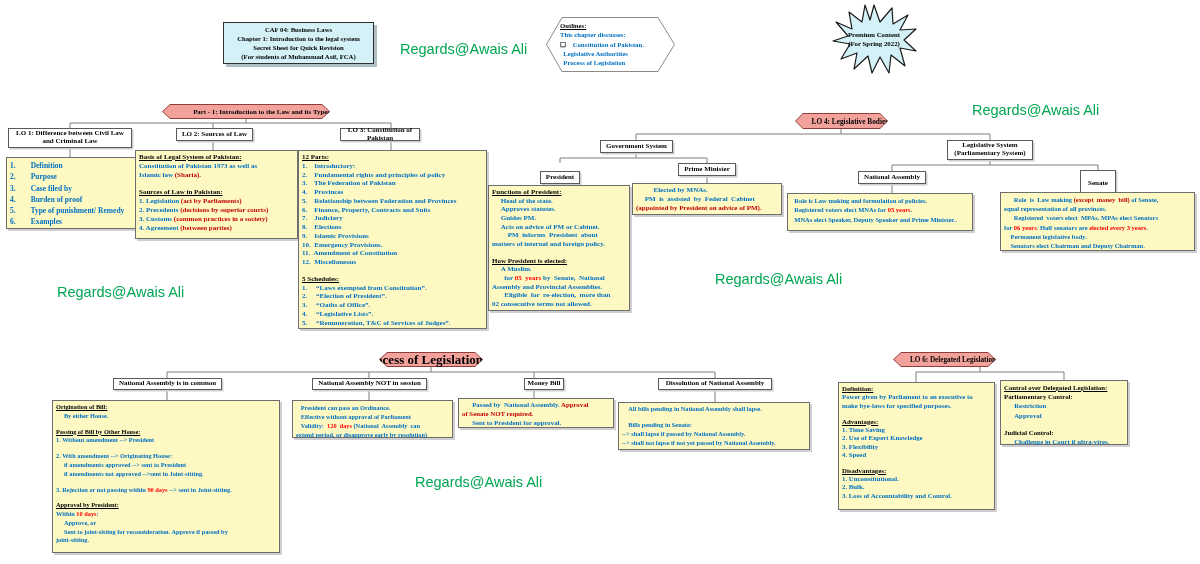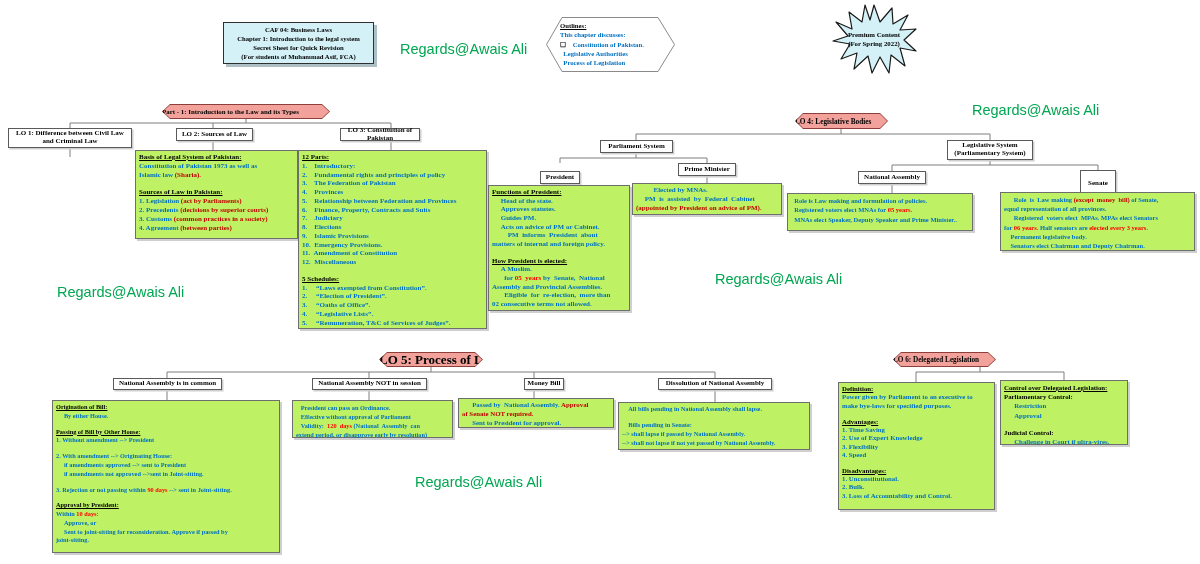--- a/index.html
+++ b/index.html
@@ -3,30 +3,30 @@
 <meta charset="utf-8">
 <style>
   :root{
     --blue:#0070C0; --red:#C00000; --red2:#FF0000; --green:#00A651;
     --pink:#F2A29B; --pinkb:#8F3F3B; --cyan:#D3F1F7;
   }
   html,body{margin:0;padding:0;background:#fff;}
   #canvas{position:relative;width:1200px;height:564px;background:#fff;overflow:hidden;
           font-family:"Liberation Serif",serif;color:#000;}
   .abs{position:absolute;box-sizing:border-box;}
-  .cbox{background:#bef264;border:1px solid #6e6e6e;box-shadow:2px 2px 0 #cfcfcf;
+  .cbox{background:#fef9c3;border:1px solid #6e6e6e;box-shadow:2px 2px 0 #cfcfcf;
         padding:2px 3px;font-weight:bold;}
   .hdr{background:#fff;border:1px solid #5a5a5a;box-shadow:1.5px 1.5px 0 #cfcfcf;
        font-weight:bold;font-size:7px;line-height:1.12;display:flex;align-items:center;
        justify-content:center;text-align:center;}
   .tl{white-space:pre-wrap;min-height:1.15em;}
   .cb{color:var(--blue);} .cr{color:var(--red);} .cR{color:var(--red2);} .ck{color:#000;}
   .u{text-decoration:underline;}
   .pink{clip-path:polygon(8px 0,calc(100% - 8px) 0,100% 50%,calc(100% - 8px) 100%,8px 100%,0 50%);
-        background:var(--pinkb);display:flex;align-items:center;justify-content:flex-start;}
+        background:var(--pinkb);display:flex;align-items:center;justify-content:flex-end;}
   .pink .in{position:absolute;inset:1px;
         clip-path:polygon(7px 0,calc(100% - 7px) 0,100% 50%,calc(100% - 7px) 100%,7px 100%,0 50%);
         background:var(--pink);}
   .pink .lb{position:relative;font-weight:bold;white-space:nowrap;}
   .wm{position:absolute;font-family:"Liberation Sans",sans-serif;color:var(--green);
       font-size:14.5px;white-space:nowrap;font-weight:400;text-align:center;}
   .title-box{background:var(--cyan);border:1.4px solid #2f2f2f;box-shadow:3px 3px 0 #aebfc6;
       display:flex;flex-direction:column;justify-content:center;text-align:center;
       font-weight:bold;font-size:6.7px;line-height:1.35;}
   svg{display:block;}
@@ -101,20 +101,28 @@
         <div>and Criminal Law</div>
       </div>
   </div>
   <div class="abs hdr" style="left:176px;top:128px;width:77px;height:13px">
     <span>LO 2: Sources of Law</span>
   </div>
   <div class="abs hdr" style="left:340px;top:128px;width:80px;height:13px">
     <span>LO 3: Constitution of Pakistan</span>
   </div>
 
+  <div class="abs cbox" style="left:6px;top:157px;width:200px;height:72px;font-size:7.5px;line-height:1.5">
+      <div class="tl"><span class="cb">1.        Definition</span></div>
+      <div class="tl"><span class="cb">2.        Purpose</span></div>
+      <div class="tl"><span class="cb">3.        Case filed by</span></div>
+      <div class="tl"><span class="cb">4.        Burden of proof</span></div>
+      <div class="tl"><span class="cb">5.        Type of punishment/ Remedy</span></div>
+      <div class="tl"><span class="cb">6.        Examples</span></div>
+    </div>
   <div class="abs cbox" style="left:135px;top:150px;width:163px;height:89px;font-size:7px;line-height:1.28">
       <div class="tl"><span class="ck u">Basis of Legal System of Pakistan:</span></div>
       <div class="tl"><span class="cb">Constitution of Pakistan 1973 as well as</span></div>
       <div class="tl"><span class="cb">Islamic law </span><span class="cr">(Sharia).</span></div>
       <div class="tl"></div>
       <div class="tl"><span class="ck u">Sources of Law in Pakistan:</span></div>
       <div class="tl"><span class="cb">1. Legislation </span><span class="cr">(act by Parliaments)</span></div>
       <div class="tl"><span class="cb">2. Precedents </span><span class="cr">(decisions by superior courts)</span></div>
       <div class="tl"><span class="cb">3. Customs </span><span class="cr">(common practices in a society)</span></div>
       <div class="tl"><span class="cb">4. Agreement </span><span class="cr">(between parties)</span></div>
@@ -140,21 +148,21 @@
       <div class="tl"><span class="cb">3.     “Oaths of Office”.</span></div>
       <div class="tl"><span class="cb">4.     “Legislative Lists”.</span></div>
       <div class="tl"><span class="cb">5.     “Remuneration, T&amp;C of Services of Judges”.</span></div>
     </div>
 
   <div class="abs pink" style="left:795px;top:113px;width:93px;height:16px">
     <div class="in"></div>
       <span class="lb" style="font-size:7.3px">LO 4: Legislative Bodies</span>
   </div>
   <div class="abs hdr" style="left:600px;top:140px;width:73px;height:13px">
-    <span>Parliament System</span>
+    <span>Government System</span>
   </div>
   <div class="abs hdr" style="left:540px;top:171px;width:40px;height:13px">
     <span>President</span>
   </div>
   <div class="abs hdr" style="left:678px;top:163px;width:58px;height:13px">
     <span>Prime Minister</span>
   </div>
   <div class="abs cbox" style="left:488px;top:185px;width:142px;height:126px;font-size:7px;line-height:1.24">
       <div class="tl"><span class="ck u">Functions of President:</span></div>
       <div class="tl"><span class="cb">     Head of the state.</span></div>

